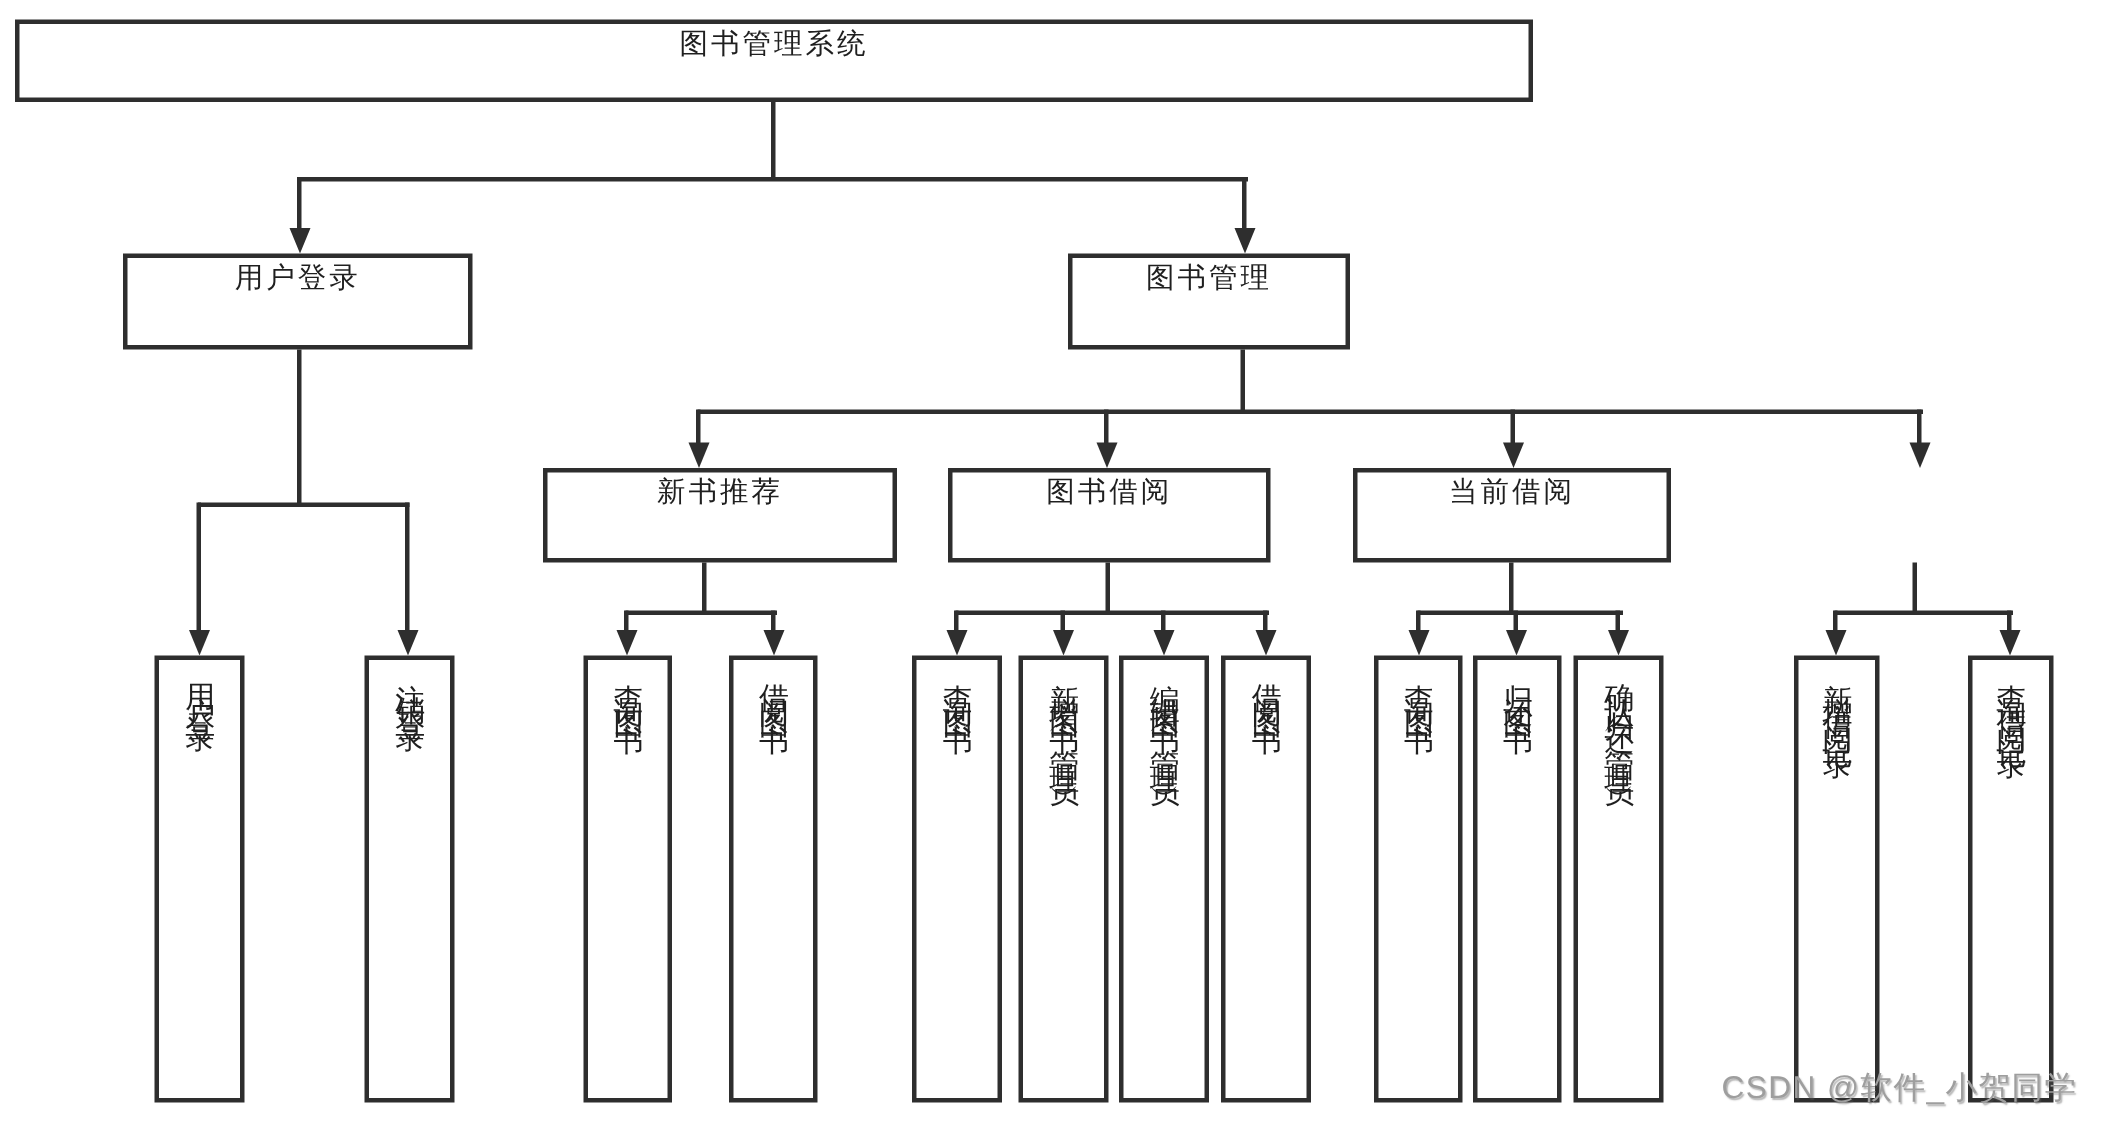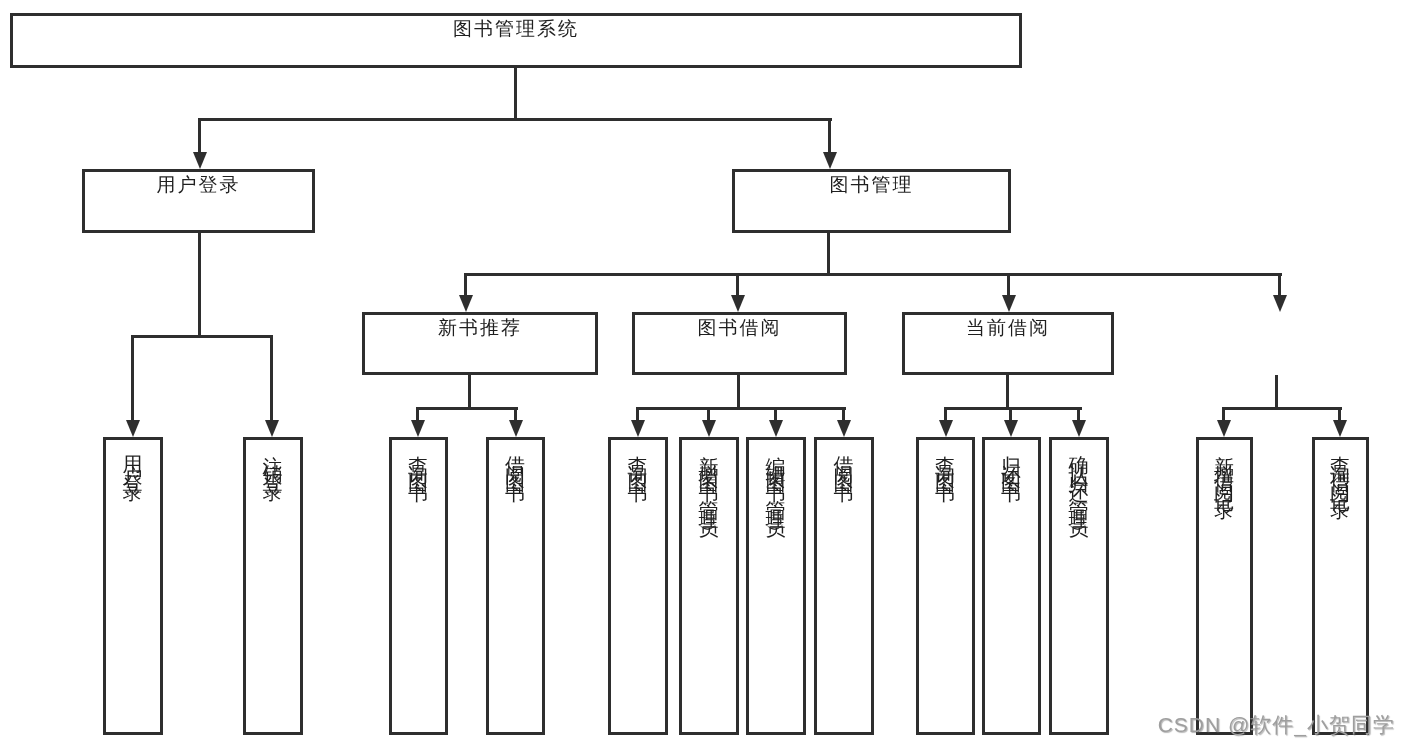--- a/index.html
+++ b/index.html
@@ -33,21 +33,21 @@
   .hline{position:absolute;height:3px;background:#2e2e2e;}
   .vline{position:absolute;width:3px;background:#2e2e2e;}
   .arrow{
     position:absolute;width:0;height:0;
     border-left:7px solid transparent;
     border-right:7px solid transparent;
     border-top:17px solid #2e2e2e;
   }
   .watermark{
     position:absolute;
-    top:711px;right:10px;
+    top:711px;right:20px;
     font-size:21px;
     color:#9e9e9e;
     text-shadow:1px 1px 1px rgba(90,90,90,0.45);
     letter-spacing:1px;
     white-space:nowrap;
   }
 </style>
 </head>
 <body>
 
@@ -60,21 +60,21 @@
   <div class="vline" style="left:514px;top:67px;height:53px"></div>
   <div class="hline" style="left:199px;top:118px;width:633px"></div>
   <div class="vline" style="left:198px;top:118px;height:36px"></div>
   <div class="arrow" style="left:193px;top:152px"></div>
   <div class="vline" style="left:828px;top:118px;height:36px"></div>
   <div class="arrow" style="left:823px;top:152px"></div>
 
   <div class="node" style="left:82px;top:169px;width:233px;height:64px">
     <span class="lbl">用户登录</span>
   </div>
-  <div class="node" style="left:732px;top:169px;width:279px;height:64px">
+  <div class="node" style="left:712px;top:169px;width:188px;height:64px">
     <span class="lbl">图书管理</span>
   </div>
 
   <div class="vline" style="left:198px;top:233px;height:104px"></div>
   <div class="hline" style="left:132px;top:335px;width:141px"></div>
   <div class="vline" style="left:131px;top:335px;height:87px"></div>
   <div class="arrow" style="left:126px;top:420px"></div>
   <div class="vline" style="left:270px;top:335px;height:87px"></div>
   <div class="arrow" style="left:265px;top:420px"></div>
 

